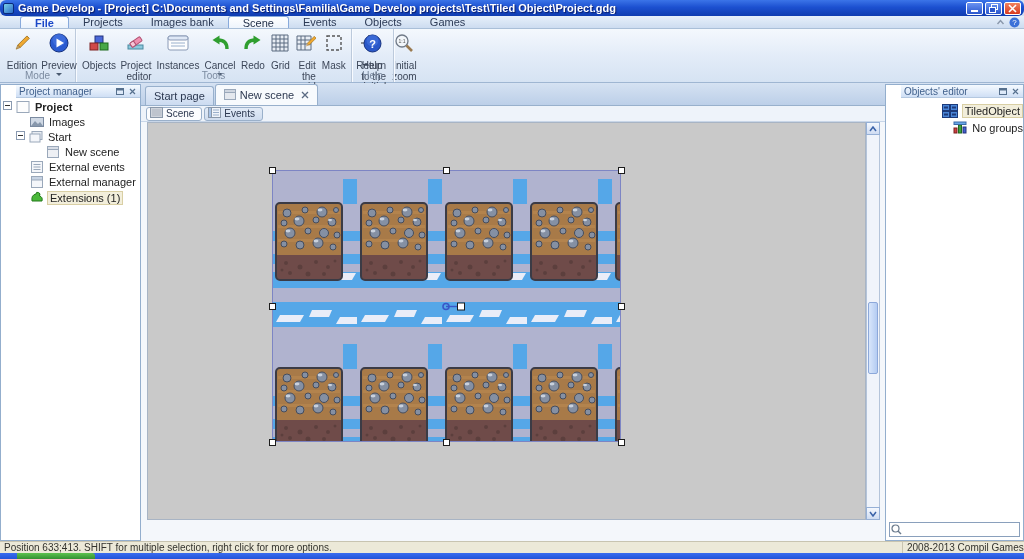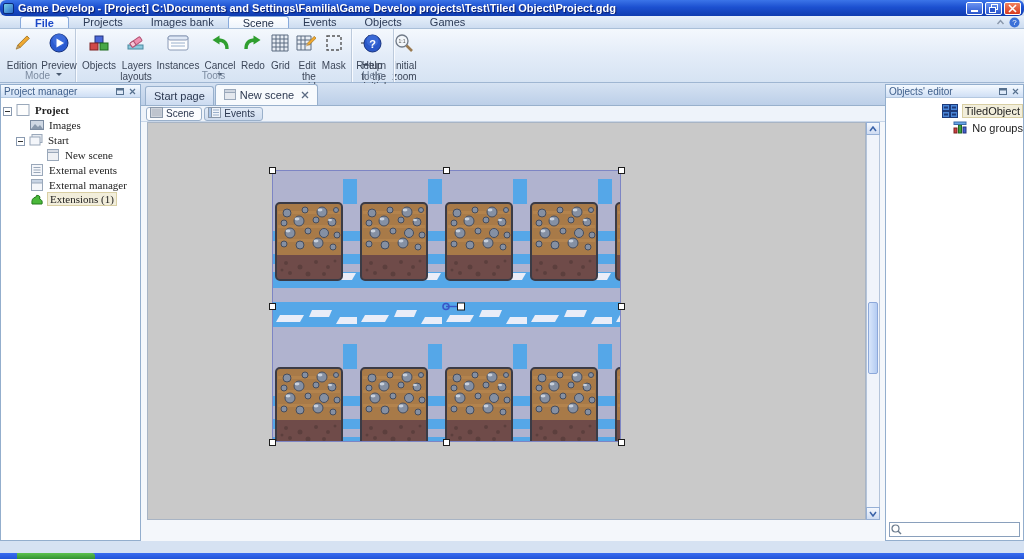--- a/index.html
+++ b/index.html
@@ -44,28 +44,28 @@
   .rlbl { font-size:10px; color:#3c4658; text-align:right; line-height:1.05; margin-top:7px; }
   .arr { width:0; height:0; border:3px solid transparent; border-top-color:#4a5a70; margin-top:1px; }
   .arr.inline { display:inline-block; margin-left:1px; }
 
   
   .leftpanel { position:absolute; left:0; top:84px; width:141px; height:457px; background:#fff;
     border:1px solid #93aecd; }
   .rightpanel { position:absolute; left:885px; top:84px; width:139px; height:457px; background:#fff;
     border:1px solid #93aecd; }
   .panelhdr { height:13px; background:linear-gradient(180deg,#f5faff,#cfdff5); border-bottom:1px solid #b4c8e0;
-    color:#40608c; font-size:10px; display:flex; align-items:center; padding:0 3px; }
+    color:#40608c; font-size:10px; display:flex; align-items:center; padding:0 3px;margin-left:15px; }
   .panelhdr .ph-title { flex:1; }
   .dockbtn { width:10px; height:9px; margin-left:2px; display:flex; align-items:center; justify-content:center;
     color:#56708e; font-size:9px; }
 
   
   .tree { padding:3px 0 0 2px; }
-  .trow { display:flex; align-items:flex-end; height:15px; white-space:nowrap;font-family:Liberation Serif, serif; }
+  .trow { display:flex; align-items:flex-start; height:15px; white-space:nowrap; }
   .trow .lbl { padding:0 2px; }
   .trow.bold .lbl { font-weight:bold; }
   .trow.sel .lbl { background:#f2eedb; border:1px solid #d9cfa4; }
   .expander { width:9px; height:9px; border:1px solid #8a9ab0; background:#fff; position:relative; margin-right:3px; flex:none; }
   .expander::after { content:""; position:absolute; left:1px; right:1px; top:3px; height:1px; background:#333; }
   .tic { width:16px; height:12px; margin-right:2px; flex:none; display:flex; align-items:center; justify-content:center; }
 
   
   .objlist { padding:4px 0 0 4px; }
   .orow { display:flex; align-items:center; height:17px;justify-content:flex-end; }
@@ -288,21 +288,21 @@
       <div class="rbtn" style="width:36px">
         <span class="ric">
           <svg width="20" height="18">
               <rect x="2" y="11" width="15" height="4" fill="#8cc8dc" stroke="#4a8aa0"></rect>
               <g transform="rotate(-35 10 8)">
                 <rect x="4" y="5.5" width="12" height="5" rx="1" fill="#f090b0" stroke="#b05070"></rect>
                 <rect x="4" y="5.5" width="4.5" height="5" rx="1" fill="#f8c8d8" stroke="#b05070"></rect>
               </g>
             </svg>
         </span>
-        <span class="rlbl">Layers layouts</span>
+        <span class="rlbl">Project editor</span>
       </div>
       <div class="rbtn" style="width:48px">
         <span class="ric">
           <svg width="22" height="18">
               <rect x="1" y="2" width="20" height="14" rx="2" fill="#fdfdfe" stroke="#8a9ab6"></rect>
               <rect x="1" y="2" width="20" height="4" rx="2" fill="#dfe8f6" stroke="#8a9ab6"></rect>
               <line x1="4" y1="9" x2="18" y2="9" stroke="#9ab0cc"></line>
               <line x1="4" y1="12" x2="18" y2="12" stroke="#9ab0cc"></line>
             </svg>
         </span>
@@ -606,18 +606,22 @@
     </div>
     <div class="searchwrap">
       <span class="mag"><svg width="11" height="11">
             <circle cx="4.5" cy="4.5" r="3.5" fill="none" stroke="#6a7a8c" stroke-width="1.2"></circle>
             <line x1="7" y1="7" x2="10" y2="10" stroke="#6a7a8c" stroke-width="1.4"></line>
           </svg></span>
       <input placeholder="" style="">
     </div>
   </div>
 
+  <div class="statusbar">
+    <span class="sleft">Position 633;413. SHIFT for multiple selection, right click for more options.</span>
+    <span class="sright">2008-2013 Compil Games</span>
+  </div>
 
   <div class="taskbar">
     <div class="startbtn"></div>
   </div>
 
 </div>
 
 </body></html>

